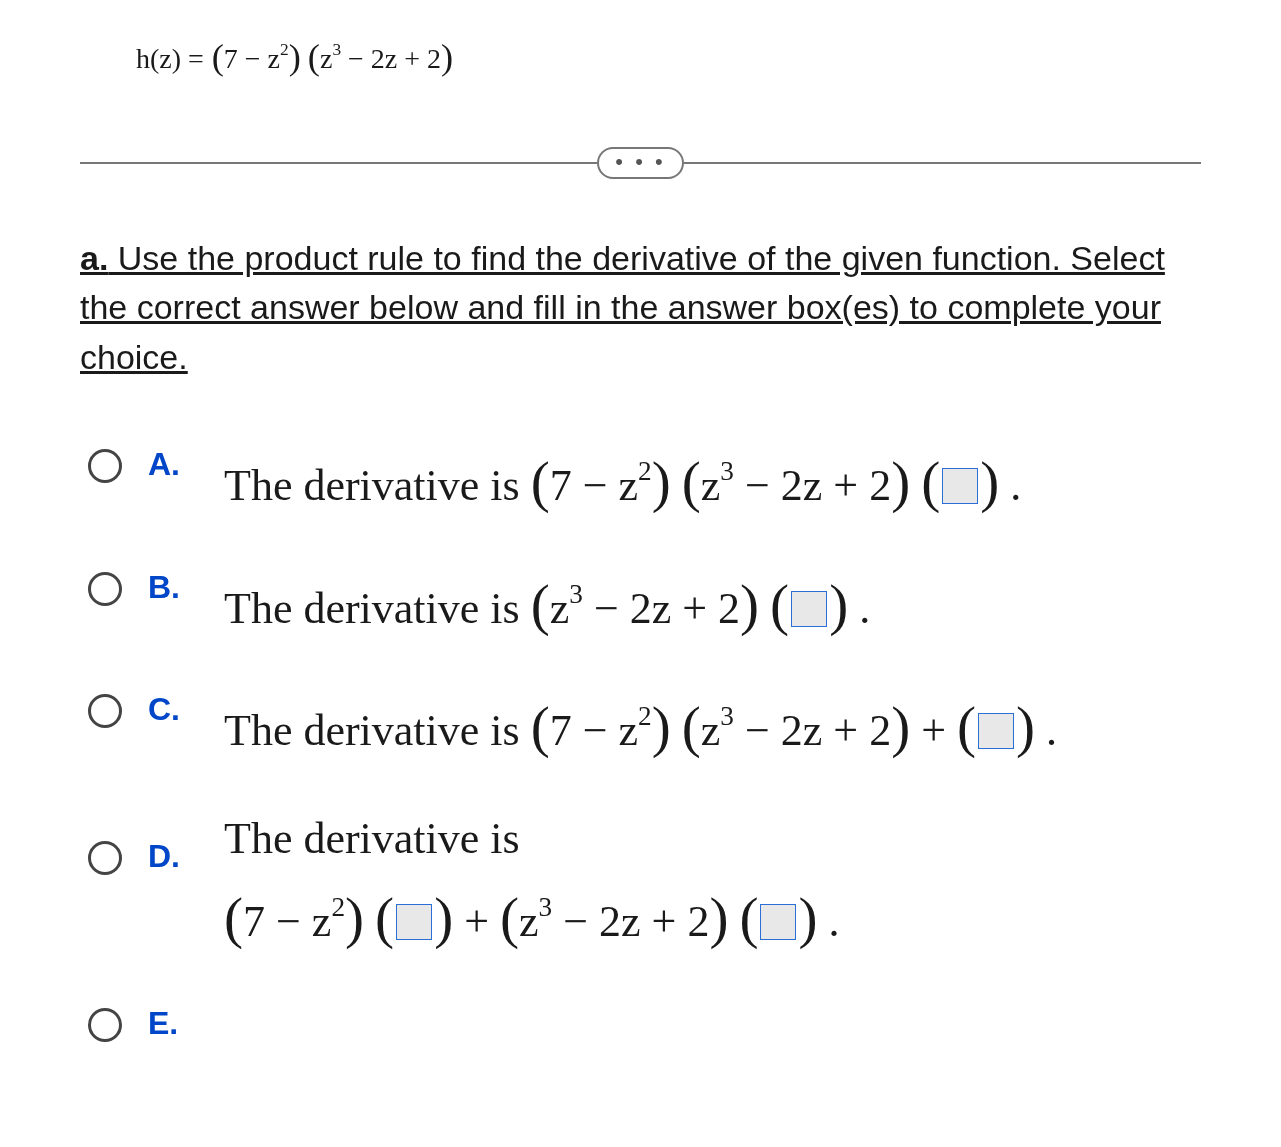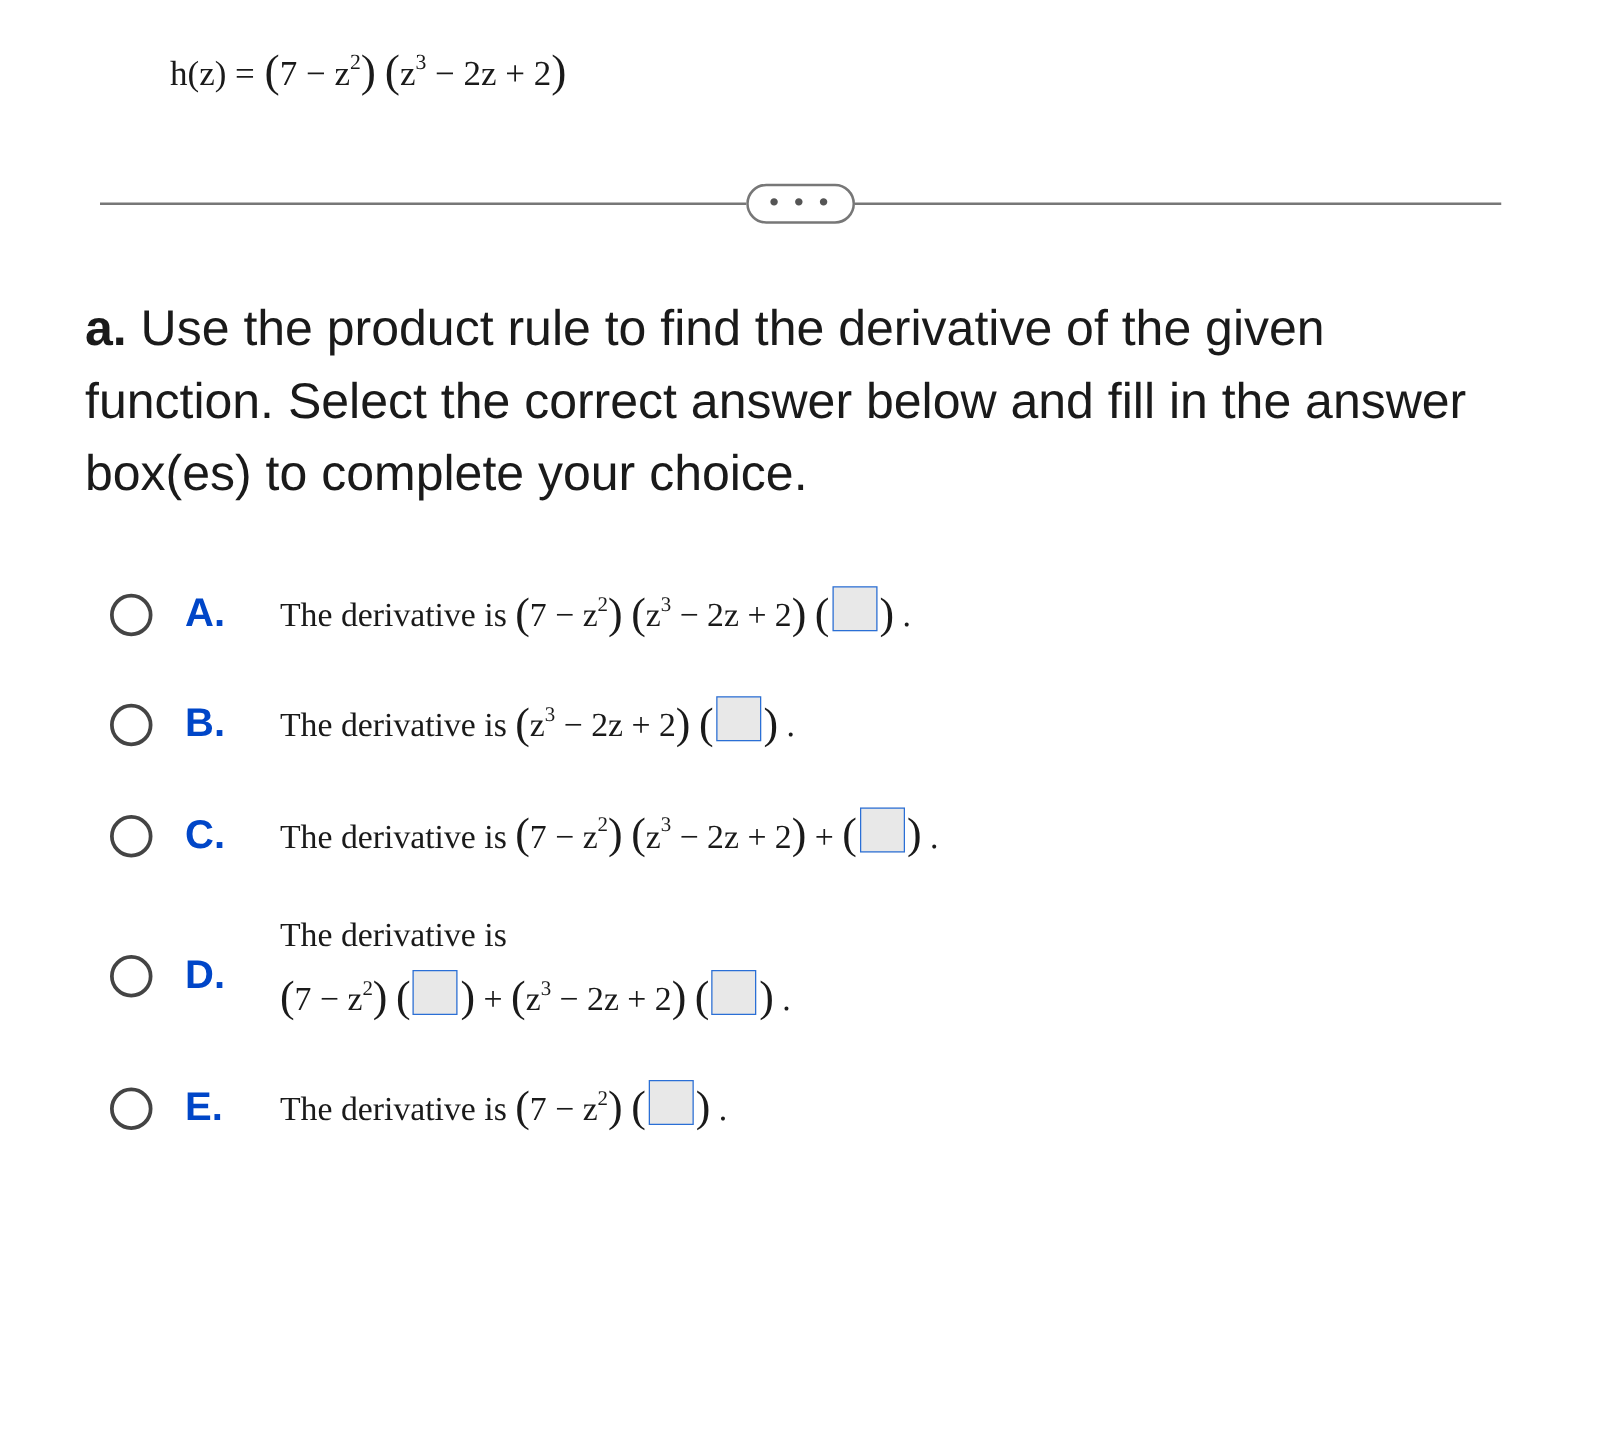--- a/index.html
+++ b/index.html
@@ -42,23 +42,24 @@
     padding:2px 16px 4px 16px;
     margin:0 0px;
     color:#555;
     font-size:22px;
     line-height:1;
     letter-spacing:3px;
     background:#fff;
     cursor:pointer;
   }
   .prompt{
-    font-size:40px;
+    font-size:34px;
     line-height:1.45;
-    margin:10px 20px 55px 8px;
+    margin:10px 20px 55px 20px;
+    text-decoration:underline;
   }
   .prompt b{font-weight:bold;}
   .options{margin-left:28px;}
   .opt-row{
     display:flex;
     align-items:flex-start;
     gap:26px;
     margin:20px 0 34px 0;
   }
   .radio{
@@ -71,21 +72,21 @@
   }
   .opt-letter{
     color:#0046c8;
     font-weight:bold;
     font-size:32px;
     width:50px;
     flex:0 0 auto;
     padding-top:9px;
   }
   .opt-body{
-    font-size:27px;
+    font-size:44px;
     line-height:1.55;
   }
   .ansbox{
     display:inline-block;
     width:34px;height:34px;
     background:#e8e8e8;
     border:1.5px solid #2a6fd6;
     vertical-align:-4px;
     margin:0 2px;
     cursor:text;
@@ -157,20 +158,15 @@
       <span class="paren">(</span><span class="ansbox"></span><span class="paren">)</span>
       <span> + </span>
       <span class="paren">(</span><span>z</span><sup>3</sup><span> − 2z + 2</span><span class="paren">)</span>
       <span class="paren">(</span><span class="ansbox"></span><span class="paren">)</span><span> .</span>
     </div>
   </div>
 
   <div class="opt-row">
     <div class="radio"></div>
     <div class="opt-letter">E.</div>
-    <div class="opt-body eq">
-      <span>The derivative is </span>
-      <span class="paren">(</span><span>7 − z</span><sup>2</sup><span class="paren">)</span>
-      <span class="paren">(</span><span class="ansbox"></span><span class="paren">)</span><span> .</span>
-    </div>
   </div>
 
 </div>
 
 </body></html>

